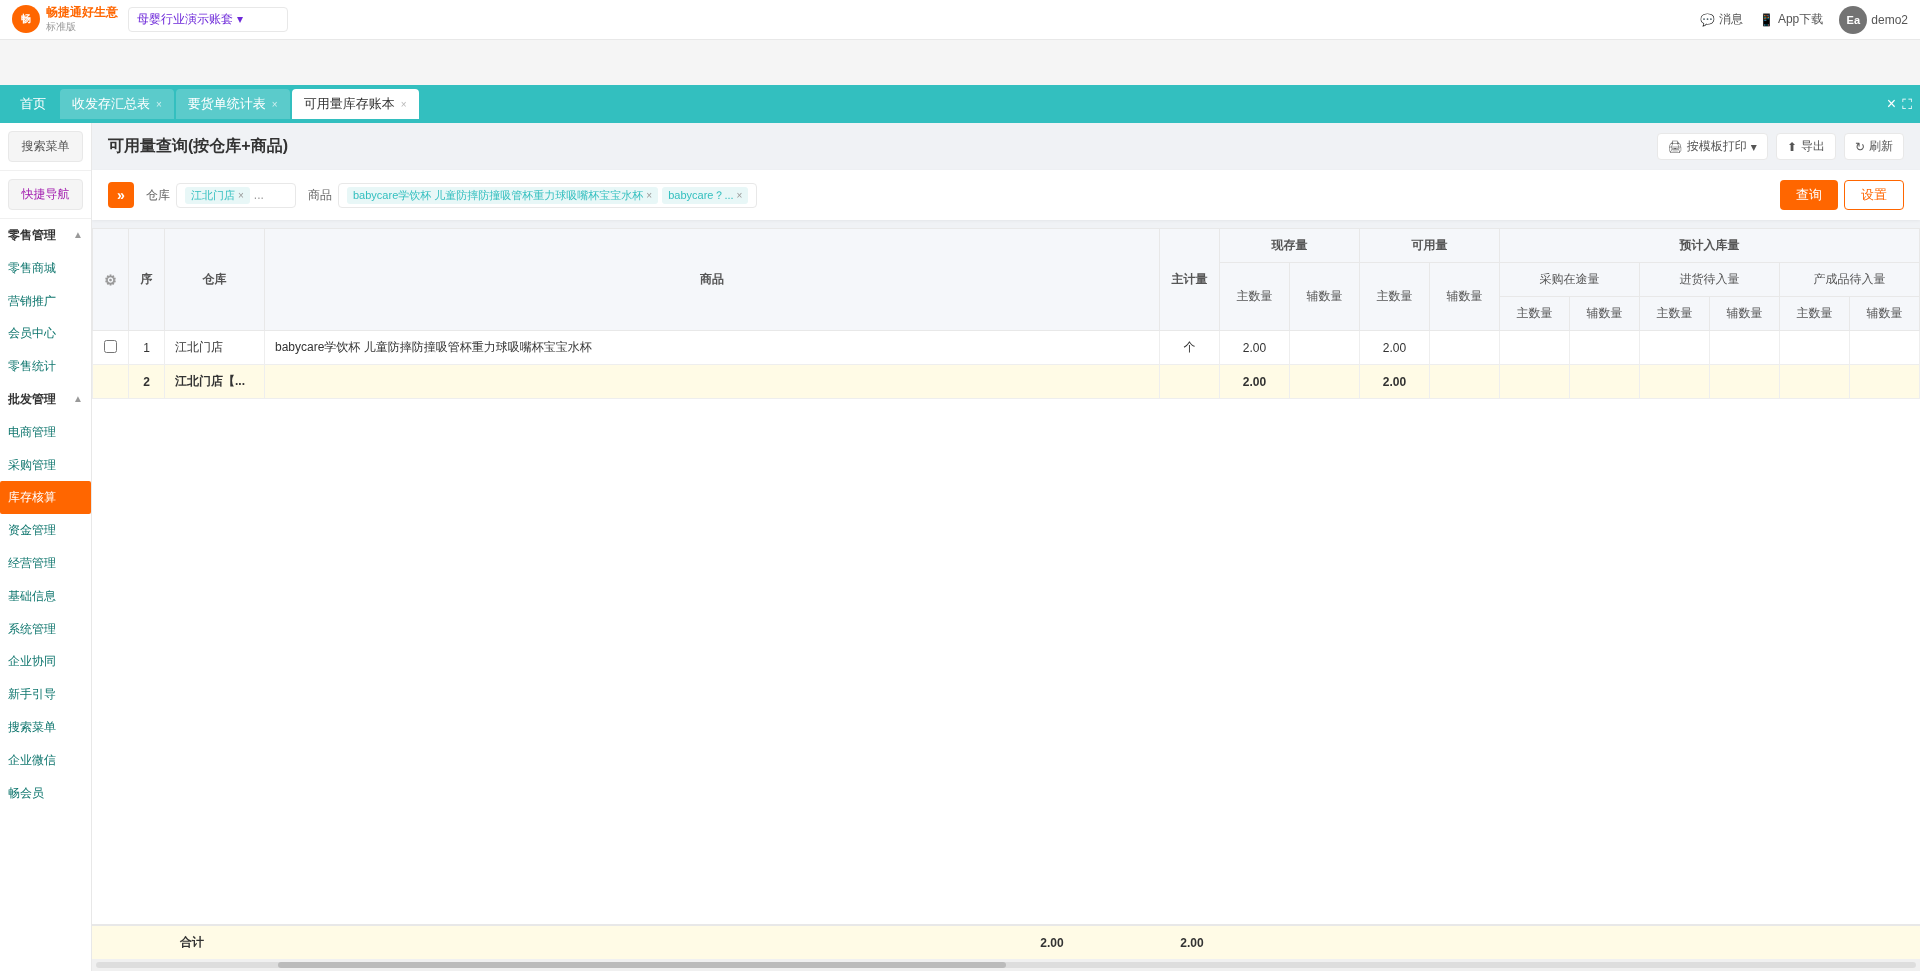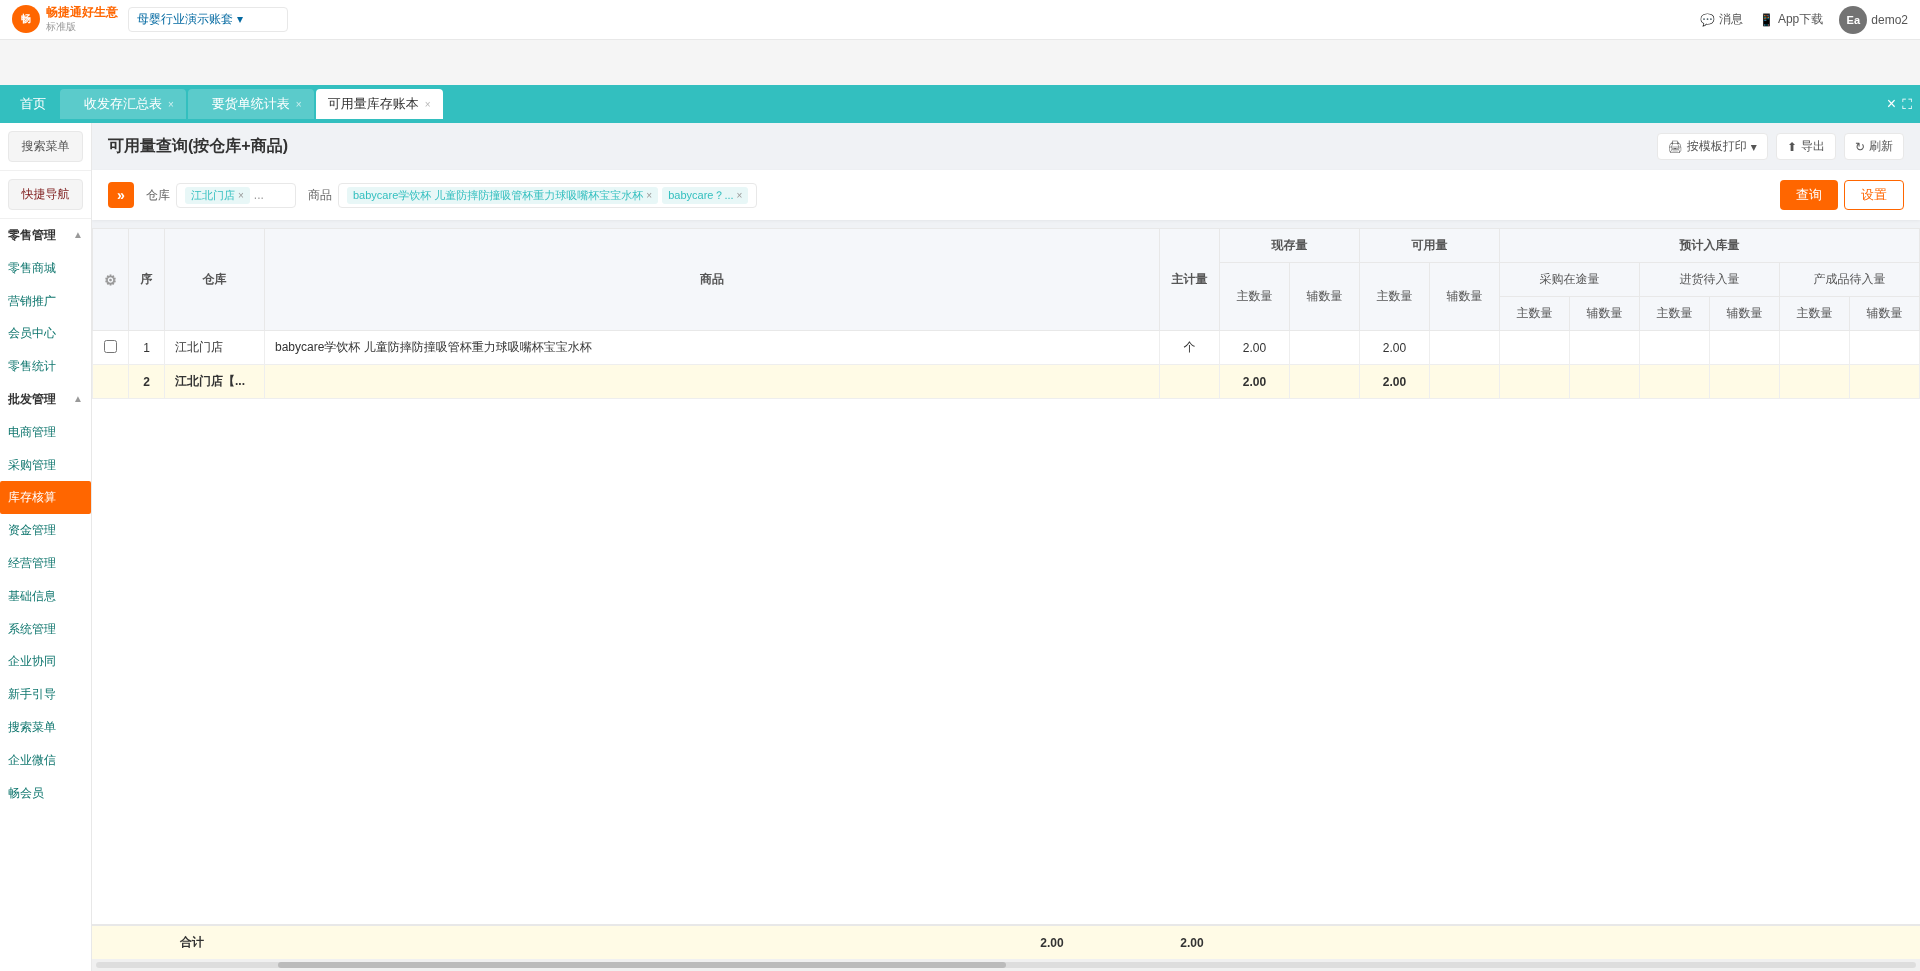--- a/index.html
+++ b/index.html
@@ -14,21 +14,21 @@
       align-items: center;
       padding: 0 12px;
       justify-content: space-between;
       flex-shrink: 0;
     }
     .top-bar-left { display: flex; align-items: center; gap: 10px; }
     .brand-logo { display: flex; align-items: center; gap: 6px; }
     .brand-icon { width: 28px; height: 28px; background: #ff6600; border-radius: 50%; display: flex; align-items: center; justify-content: center; color: white; font-size: 10px; font-weight: bold; }
     .brand-name { color: #ff6600; font-size: 12px; font-weight: bold; line-height: 1.2; }
     .brand-sub { color: #999; font-size: 10px; }
-    .store-selector { display: flex; align-items: center; gap: 4px; border: 1px solid #e8e8e8; border-radius: 4px; padding: 3px 8px; cursor: pointer; min-width: 160px; font-size: 12px; color: #0369a1; }
+    .store-selector { display: flex; align-items: center; gap: 4px; border: 1px solid #e8e8e8; border-radius: 4px; padding: 3px 8px; cursor: pointer; min-width: 160px; font-size: 12px; color: #6d28d9; }
     .top-bar-right { display: flex; align-items: center; gap: 16px; }
     .top-right-item { display: flex; align-items: center; gap: 4px; cursor: pointer; color: #555; font-size: 12px; }
     .avatar { width: 28px; height: 28px; border-radius: 50%; background: #737373; display: flex; align-items: center; justify-content: center; color: white; font-size: 11px; font-weight: bold; }
 
     
     .nav-tabs {
       height: 38px;
       background: #33bfbf;
       display: flex;
       align-items: center;
@@ -44,41 +44,41 @@
       display: flex;
       align-items: center;
       gap: 6px;
       cursor: pointer;
       font-size: 13px;
       color: #fff;
       white-space: nowrap;
     }
     .nav-tab.home { background: transparent; }
     .nav-tab.active { background: #fff; color: #333; }
-    .nav-tab:not(.home):not(.active) { background: rgba(255,255,255,0.2); padding-left: 24px; }
+    .nav-tab:not(.home):not(.active) { background: rgba(255,255,255,0.2); }
     .nav-tab .close-x { font-size: 10px; color: inherit; opacity: 0.7; cursor: pointer; }
     .nav-tab.active .close-x { color: #999; }
 
     
     .main-layout { display: flex; flex: 1; overflow: hidden; }
 
     
     .sidebar {
       width: 92px;
       background: #fff;
       border-right: 1px solid #e8e8e8;
       display: flex;
       flex-direction: column;
       overflow-y: auto;
       flex-shrink: 0;
     }
     .sidebar-search { padding: 8px; border-bottom: 1px solid #f0f0f0; }
     .sidebar-search-btn { width: 100%; padding: 6px; background: #f5f5f5; border: 1px solid #e8e8e8; border-radius: 4px; cursor: pointer; text-align: center; font-size: 12px; color: #555; }
     .sidebar-nav-btn { padding: 8px; border-bottom: 1px solid #f0f0f0; }
-    .sidebar-nav-btn-inner { width: 100%; padding: 6px; background: #f5f5f5; border: 1px solid #e8e8e8; border-radius: 4px; cursor: pointer; text-align: center; font-size: 12px; color: #7f1d1d; }
+    .sidebar-nav-btn-inner { width: 100%; padding: 6px; background: #f5f5f5; border: 1px solid #e8e8e8; border-radius: 4px; cursor: pointer; text-align: center; font-size: 12px; color: #a21caf; }
     .sidebar-item {
       padding: 8px 8px;
       cursor: pointer;
       color: #0f766e;
       font-size: 12px;
       text-align: center;
       line-height: 1.4;
       display: flex;
       align-items: center;
       justify-content: space-between;

